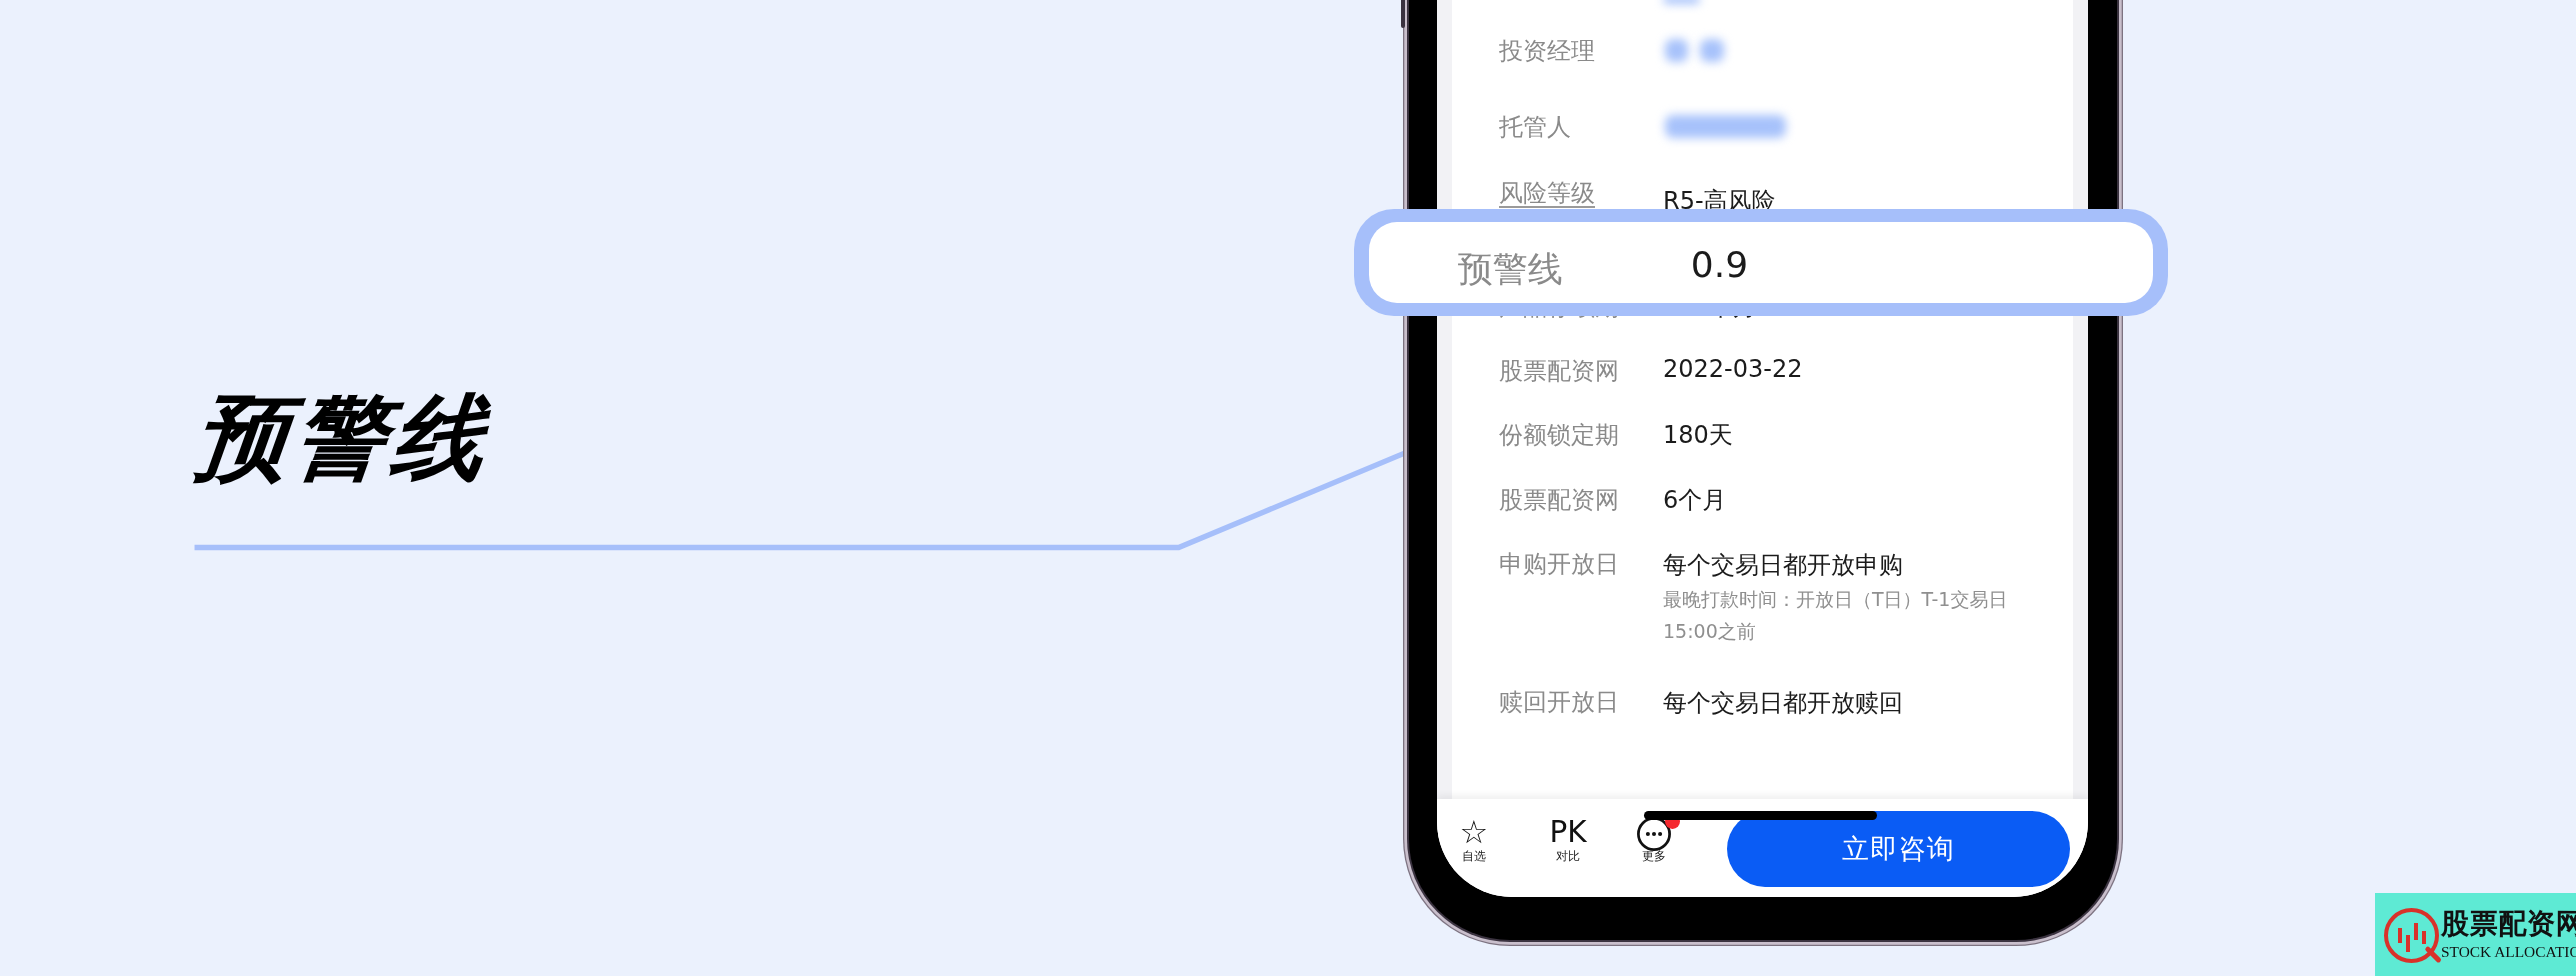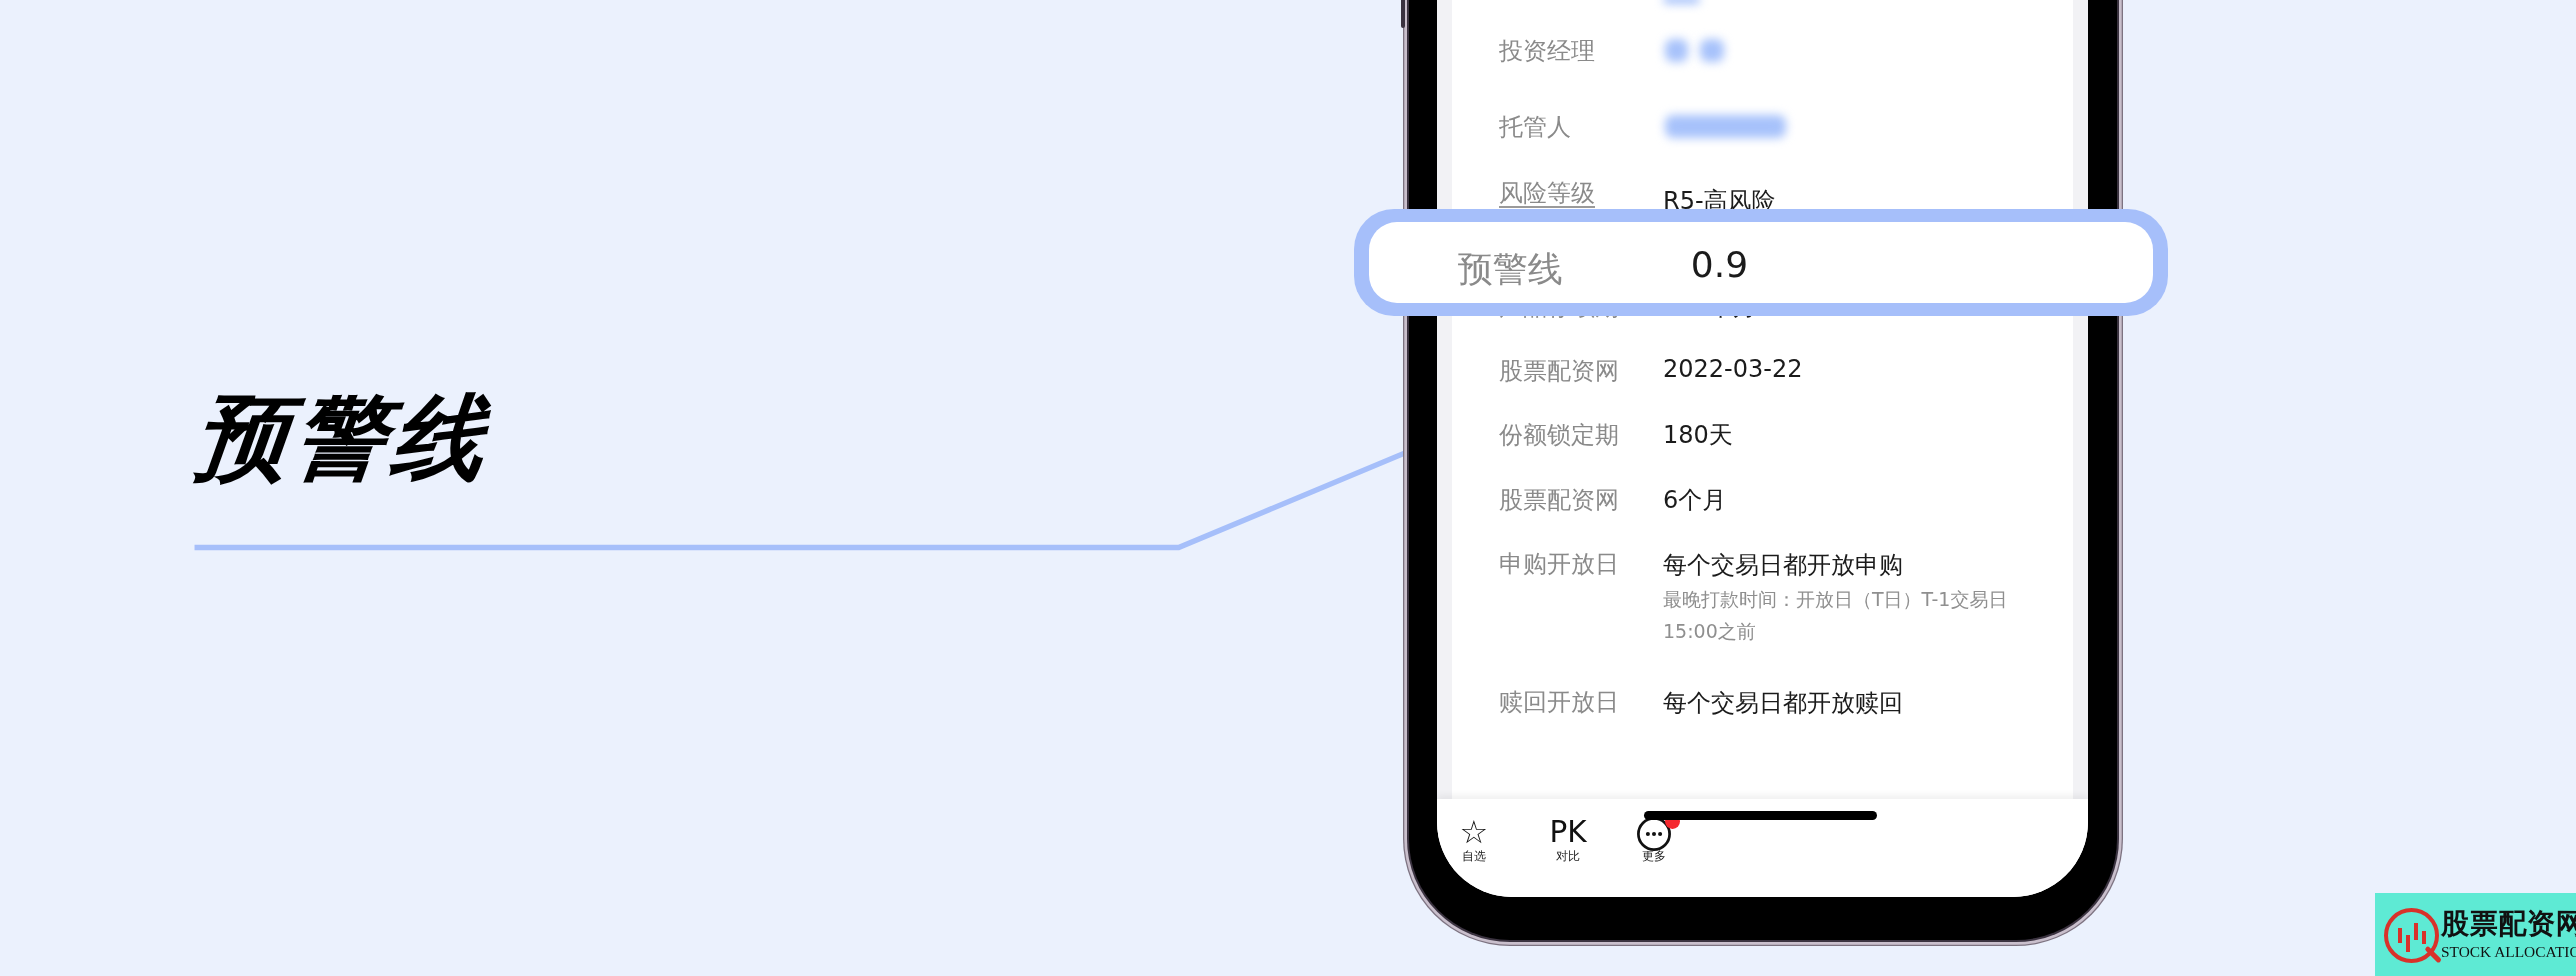--- a/index.html
+++ b/index.html
@@ -155,20 +155,21 @@
           <svg width="38" height="38" viewBox="0 0 56 56">
               <circle cx="28" cy="28" r="23" fill="none" stroke="#111" stroke-width="4"></circle>
               <circle cx="19" cy="28" r="3" fill="#111"></circle>
               <circle cx="28" cy="28" r="3" fill="#111"></circle>
               <circle cx="37" cy="28" r="3" fill="#111"></circle>
             </svg>
         </div>
         <div class="t">更多</div>
         <div class="dot" style="left:38px;top:-1.3px;"></div>
       </div>
+      <div class="cta">立即咨询</div>
     </div>
     <div class="home-ind"></div>
   </div>
 </div>
 
 <div class="callout">
   <div class="callout-inner">
     <span class="c-lbl">预警线</span>
     <span class="c-val">0.9</span>
   </div>

